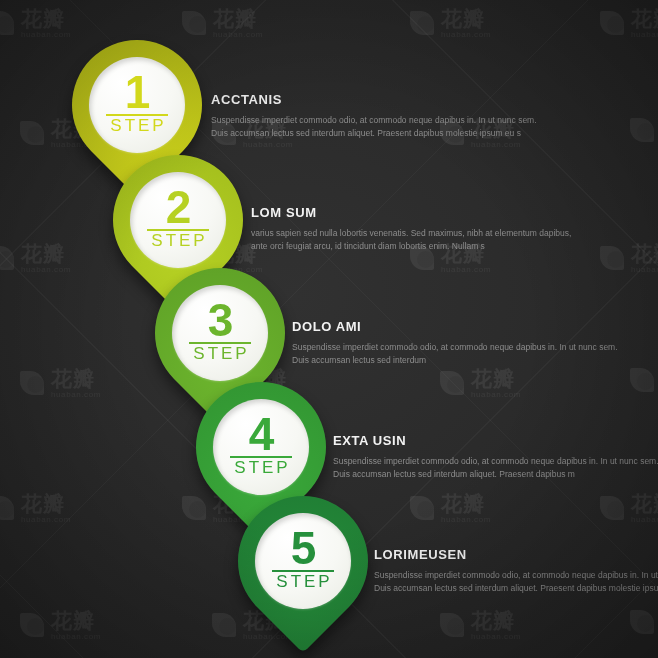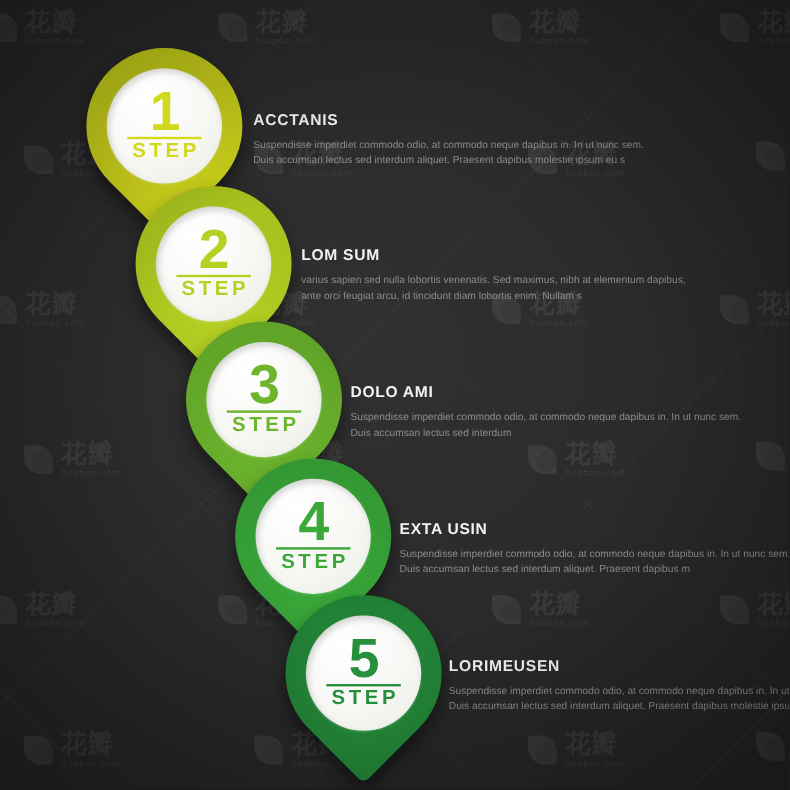--- a/index.html
+++ b/index.html
@@ -144,21 +144,21 @@
     letter-spacing: -1px;
   }
   .pin-rule {
     width: 62px;
     height: 2px;
     margin: 1px 0 1px 0;
   }
   .pin-step {
     font-size: 17px;
     letter-spacing: 3px;
-    font-weight: bold;
+    font-weight: normal;
     line-height: 1.1;
     padding-left: 3px;
   }
 
   
   .txt {
     position: absolute;
     width: 330px;
   }
   .txt-title {

